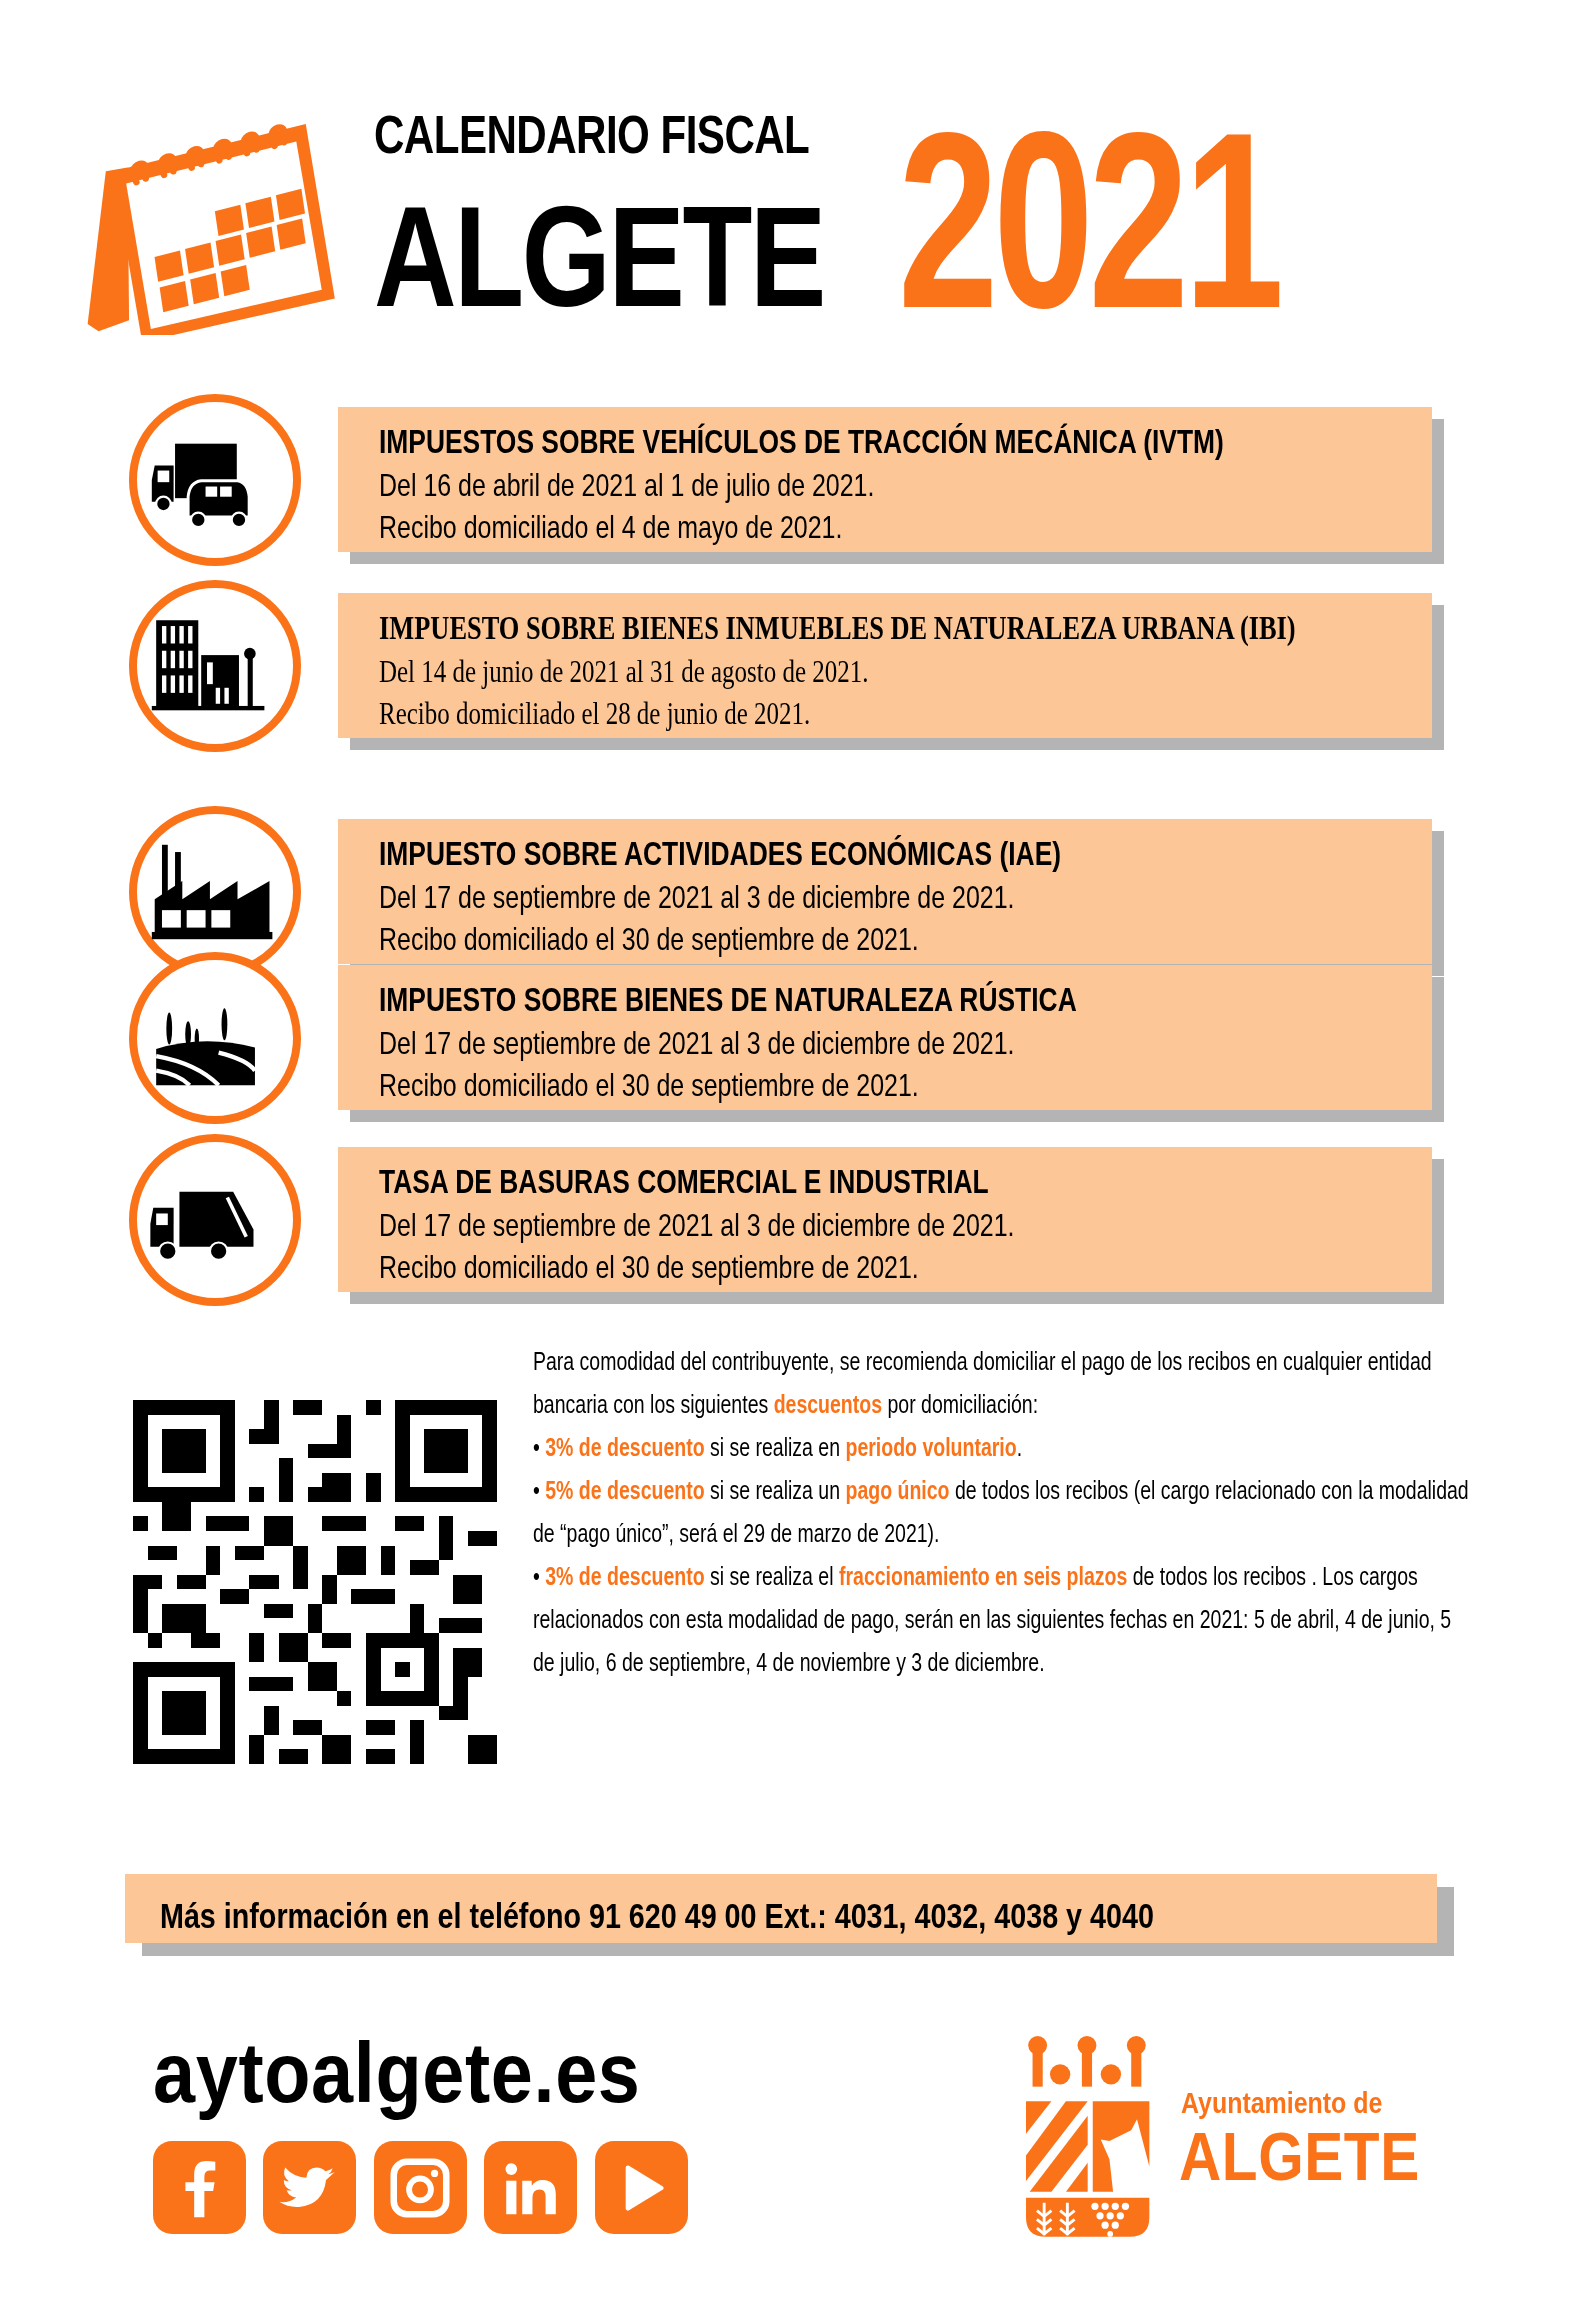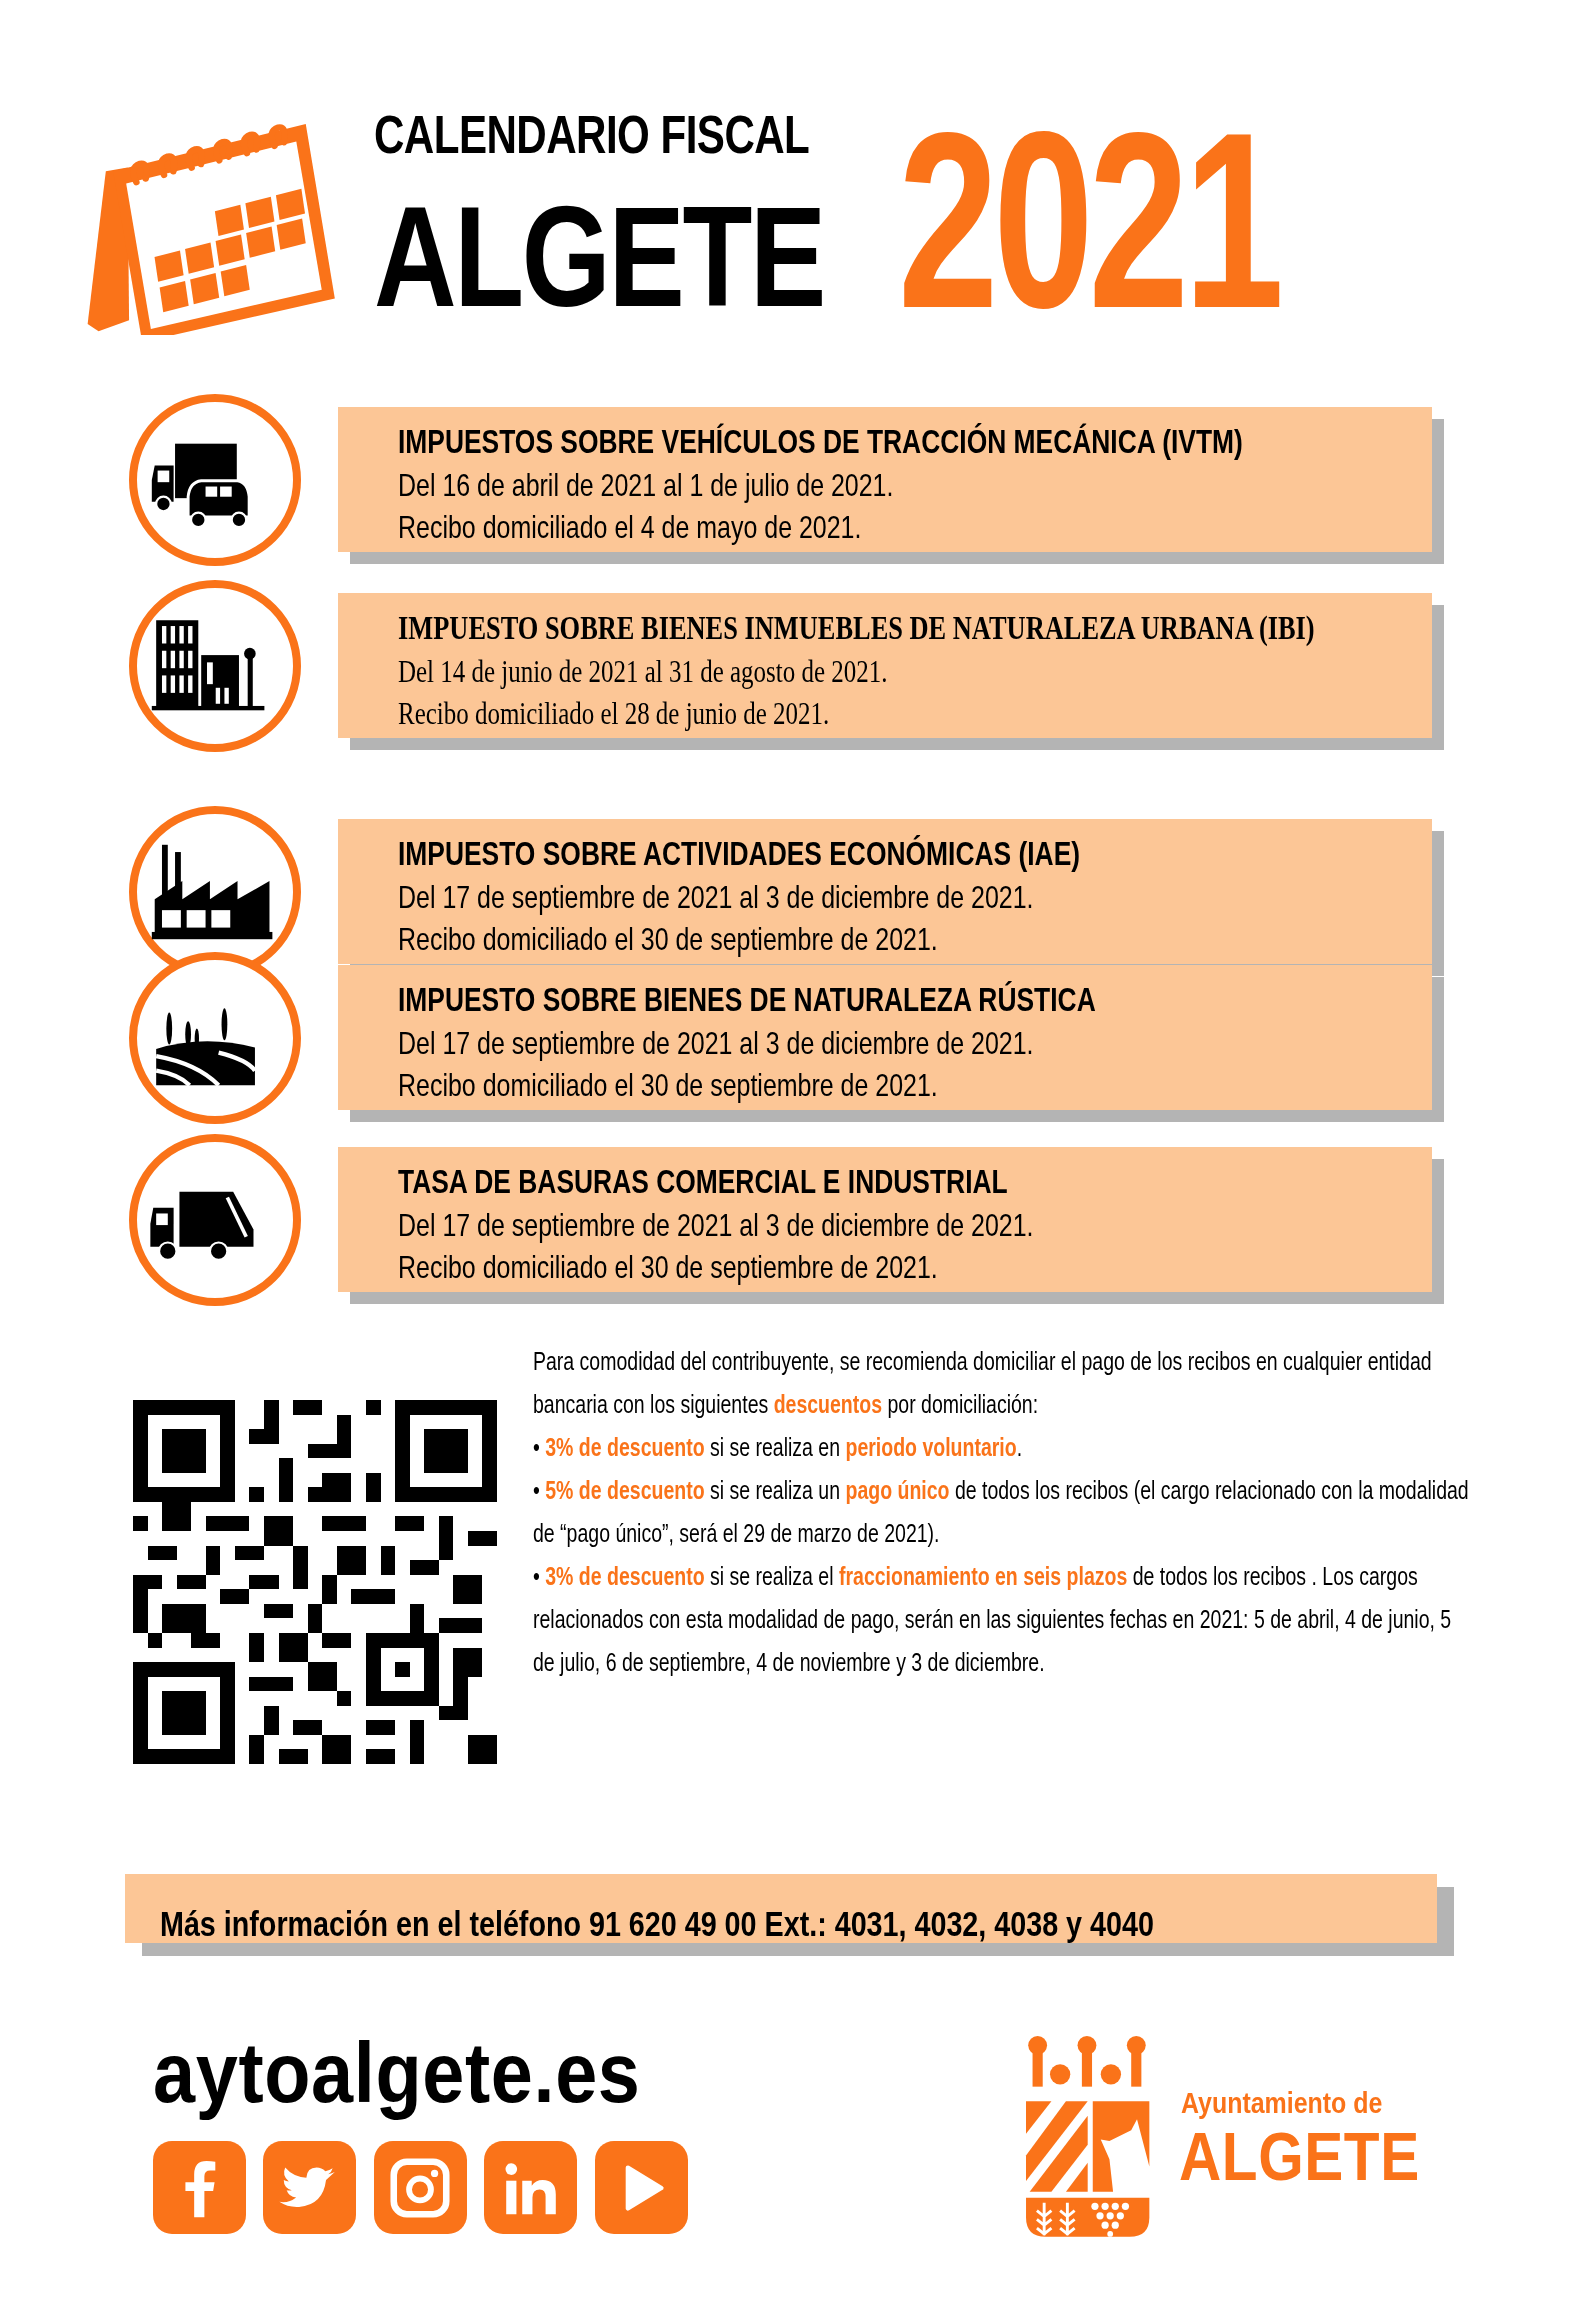--- a/index.html
+++ b/index.html
@@ -10,35 +10,35 @@
   .cal-icon { position: absolute; left: 84px; top: 102px; width: 269px; height: 233px; }
   .hdr-small { position: absolute; left: 374px; top: 103px; font-weight: 700; font-size: 54px; letter-spacing: -0.7px; white-space: nowrap; transform: scaleX(0.78); transform-origin: left top; }
   .hdr-big { position: absolute; left: 374px; top: 185px; font-weight: 700; font-size: 143px; line-height: 1; letter-spacing: -2.9px; white-space: nowrap; transform: scaleX(0.80); transform-origin: left top; }
   .hdr-year { position: absolute; left: 898px; top: 95px; font-weight: 700; font-size: 251px; line-height: 1; color: #FA7319; letter-spacing: -7.3px; white-space: nowrap; transform: scaleX(0.72); transform-origin: left top; }
 
   
   .tax-row { position: absolute; left: 0; width: 1589px; height: 174px; }
   .tax-circle { position: absolute; left: 129px; top: 0; width: 172px; height: 172px; border: 8.7px solid #FA7319; border-radius: 50%; background: #fff; display: flex; align-items: center; justify-content: center; }
   .tax-circle svg { width: 138px; height: 138px; }
   .tax-shadow { position: absolute; left: 350px; top: 25.4px; width: 1094px; height: 145px; background: #B4B4B4; }
-  .tax-box { position: absolute; left: 338px; top: 13px; width: 1094px; height: 145px; background: #FCC696; padding: 13px 60px; }
+  .tax-box { position: absolute; left: 338px; top: 13px; width: 1094px; height: 145px; background: #FCC696; padding: 13px 41px; }
   .tax-title { font-weight: 700; font-size: 33px; line-height: 44px; white-space: nowrap; transform: scaleX(0.80); transform-origin: left top; display: block; }
   .tax-line { font-size: 32px; line-height: 42px; white-space: nowrap; transform: scaleX(0.78); transform-origin: left top; display: block; }
 
   
   .qr { position: absolute; left: 133px; top: 1400px; width: 364px; height: 364px; }
 
   
   .info { position: absolute; left: 533px; top: 1340px; width: 938px; font-size: 25px; line-height: 43px; }
   .info-inner { width: 1200px; transform: scaleX(0.78); transform-origin: left top; }
   .hl { color: #FA7319; font-weight: 700; }
 
   
   .phone-shadow { position: absolute; left: 142px; top: 1887px; width: 1312px; height: 69px; background: #B4B4B4; }
-  .phone-box { position: absolute; left: 125px; top: 1874px; width: 1312px; height: 69px; background: #FCC696; padding: 29px 35px; }
+  .phone-box { position: absolute; left: 125px; top: 1874px; width: 1312px; height: 69px; background: #FCC696; padding: 21px 35px; }
   .phone-text { font-weight: 700; font-size: 35px; line-height: 42px; white-space: nowrap; display: block; transform: scaleX(0.82); transform-origin: left top; }
 
   
   .site { position: absolute; left: 153px; top: 2029px; font-weight: 700; font-size: 86px; line-height: 1; letter-spacing: 0.7px; white-space: nowrap; transform: scaleX(0.88); transform-origin: left top; }
   .socials { position: absolute; left: 153px; top: 2141px; display: flex; gap: 17.4px; }
   .soc { width: 93px; height: 93px; border-radius: 19px; background: #FA7319; display: flex; align-items: center; justify-content: center; }
   .soc svg { width: 70px; height: 70px; }
 
   .shield { position: absolute; left: 1022px; top: 2025px; width: 135px; height: 214px; }
   .ayto-small { position: absolute; left: 1181px; top: 2087px; font-weight: 700; font-size: 29px; color: #FA7319; white-space: nowrap; transform: scaleX(0.86); transform-origin: left top; }

